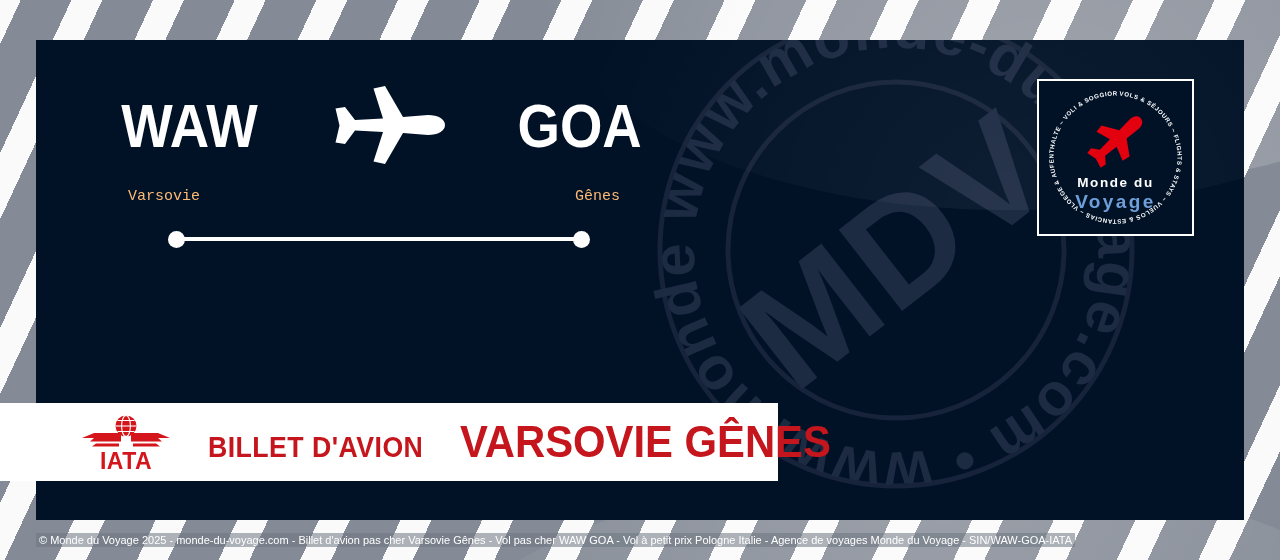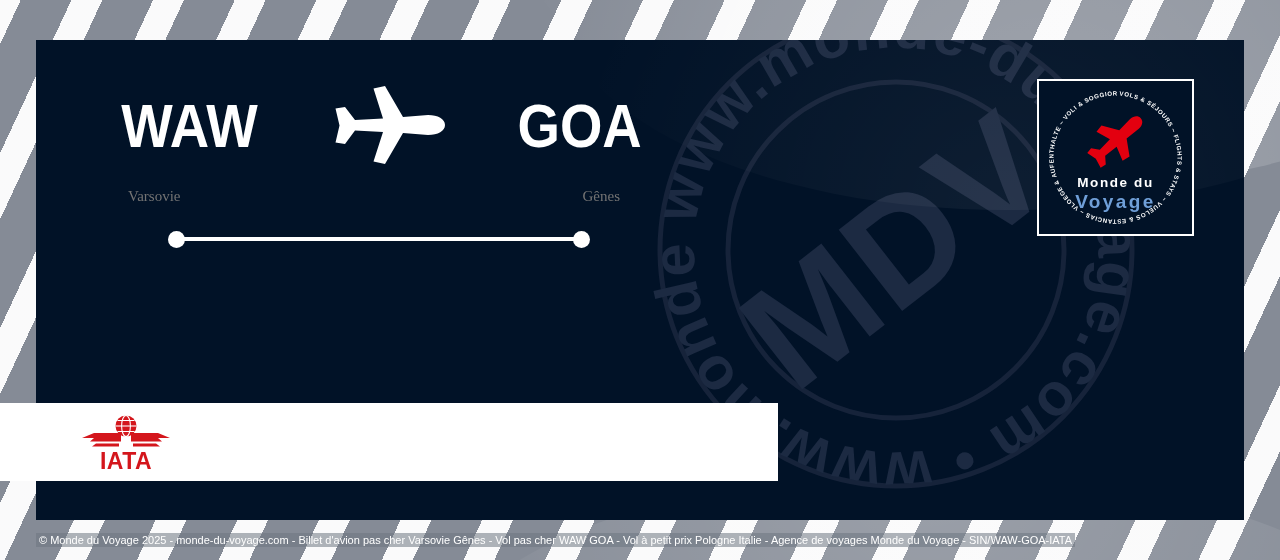--- a/index.html
+++ b/index.html
@@ -69,21 +69,21 @@
     font-size:62px;font-weight:bold;color:#ffffff;letter-spacing:0px;
     font-family:"Liberation Sans",sans-serif;
     transform:scaleX(.88);transform-origin:center;
     line-height:1;white-space:nowrap;
   }
   .code.dep{margin-left:12px;}
   .code.arr{margin-right:10px;}
   .plane-mid{width:120px;display:flex;justify-content:center;align-items:center;}
   .plane-mid svg{display:block;}
   .cities{display:flex;justify-content:space-between;margin-top:18px;padding:0 0 0 0;}
-  .city{font-size:15px;color:#737373;font-family:Liberation Serif, serif;}
+  .city{font-size:15px;color:#fdba74;font-family:Liberation Mono, monospace;}
   .city.dep{margin-left:28px;}
   .city.arr{margin-right:40px;}
   .line-wrap{position:relative;margin-top:24px;height:20px;padding:0 10px;}
   .line{
     position:absolute;left:75px;right:78px;top:8px;height:4px;background:#ffffff;border-radius:2px;
   }
   .dot{
     position:absolute;top:2px;width:17px;height:17px;border-radius:50%;background:#ffffff;
   }
   .dot.left{left:68px;}
@@ -205,17 +205,21 @@
 
           <path d="M41 20 L14 20 L2 25 L14 25 L10 28.5 L41 28.5 Z"></path>
           <path d="M39 30.5 L16 30.5 L12 33.5 L39 33.5 Z"></path>
 
           <path d="M51 20 L78 20 L90 25 L78 25 L82 28.5 L51 28.5 Z"></path>
           <path d="M53 30.5 L76 30.5 L80 33.5 L53 33.5 Z"></path>
         </g>
         <text x="46" y="56" text-anchor="middle" fill="#d4161c" font-size="23" font-weight="bold" font-family="Liberation Sans, sans-serif" letter-spacing="0.5">IATA</text>
       </svg>
     </div>
+    <div class="banner-text">
+      <span class="billet">BILLET D'AVION</span>
+      <span class="pair">VARSOVIE GÊNES</span>
+    </div>
   </div>
 
   <div id="footer">© Monde du Voyage 2025 - monde-du-voyage.com - Billet d'avion pas cher Varsovie Gênes - Vol pas cher WAW GOA - Vol à petit prix Pologne Italie - Agence de voyages Monde du Voyage - SIN/WAW-GOA-IATA</div>
 
 </div>
 
 </body></html>

